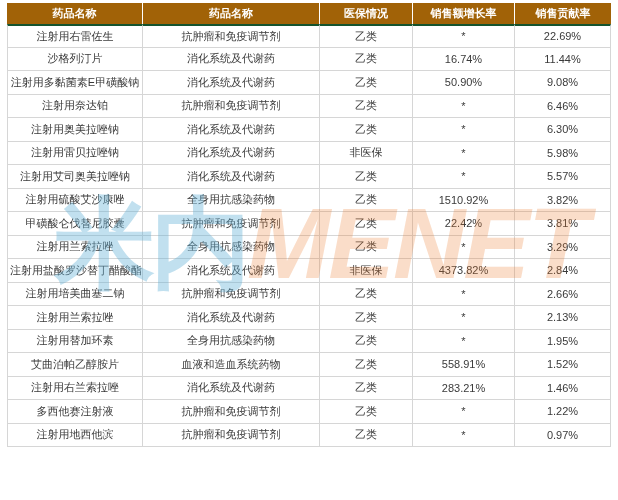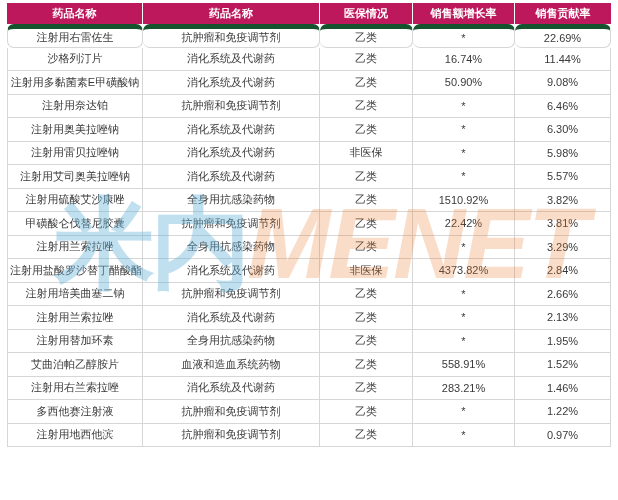--- a/index.html
+++ b/index.html
@@ -14,21 +14,21 @@
     margin: 3px 7px 0 7px;
     width: 604px;
   }
   table.drug-table {
     width: 604px;
     table-layout: fixed;
     border-collapse: separate;
     border-spacing: 0;
   }
   .drug-table th {
-    background: #be185d;
+    background: #a16207;
     color: #ffffff;
     font-size: 11px;
     font-weight: bold;
     height: 21px;
     text-align: center;
     vertical-align: middle;
     border-right: 1px solid #ffffff;
     padding: 0 2px;
   }
   .drug-table th:last-child { border-right: none; }
@@ -39,21 +39,21 @@
     height: 23.5px;
     text-align: center;
     vertical-align: middle;
     border-right: 1px solid #d6d6d6;
     border-bottom: 1px solid #d6d6d6;
     padding: 0 2px;
     white-space: nowrap;
     overflow: hidden;
   }
   .drug-table td:first-child { border-left: 1px solid #d6d6d6; }
-  .drug-table tbody tr:first-child td { border-top: 5px solid #14532d; border-radius: 7px; }
+  .drug-table tbody tr:first-child td { border-top: 2px solid #14532d; }
   .watermark {
     position: absolute;
     left: 48px;
     top: 190px;
     font-size: 100px;
     font-weight: 800;
     white-space: nowrap;
     letter-spacing: -4px;
     pointer-events: none;
     z-index: 5;

